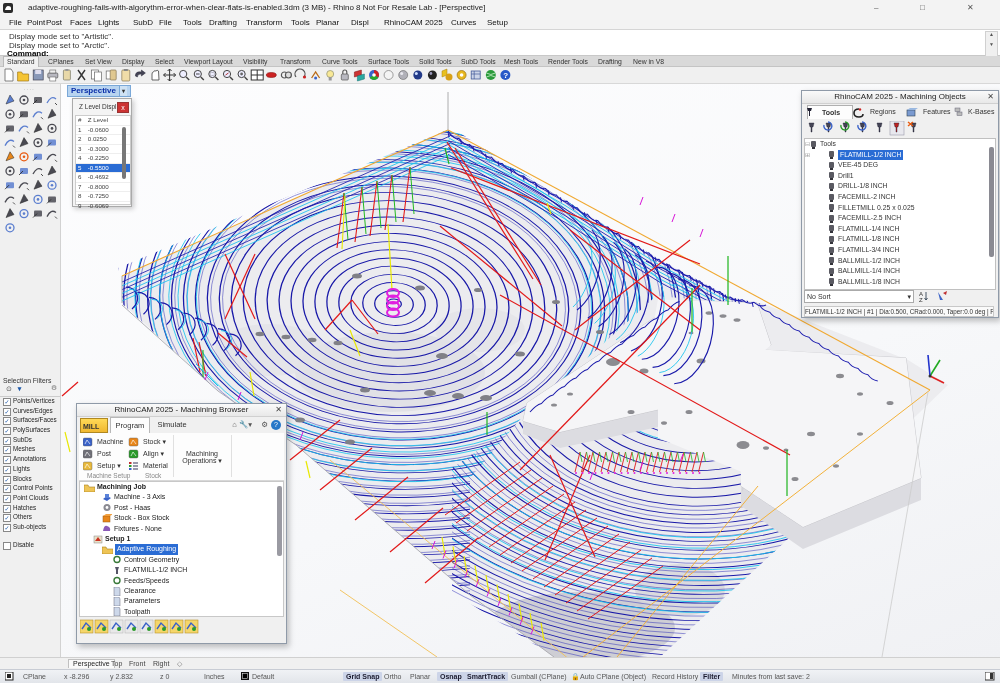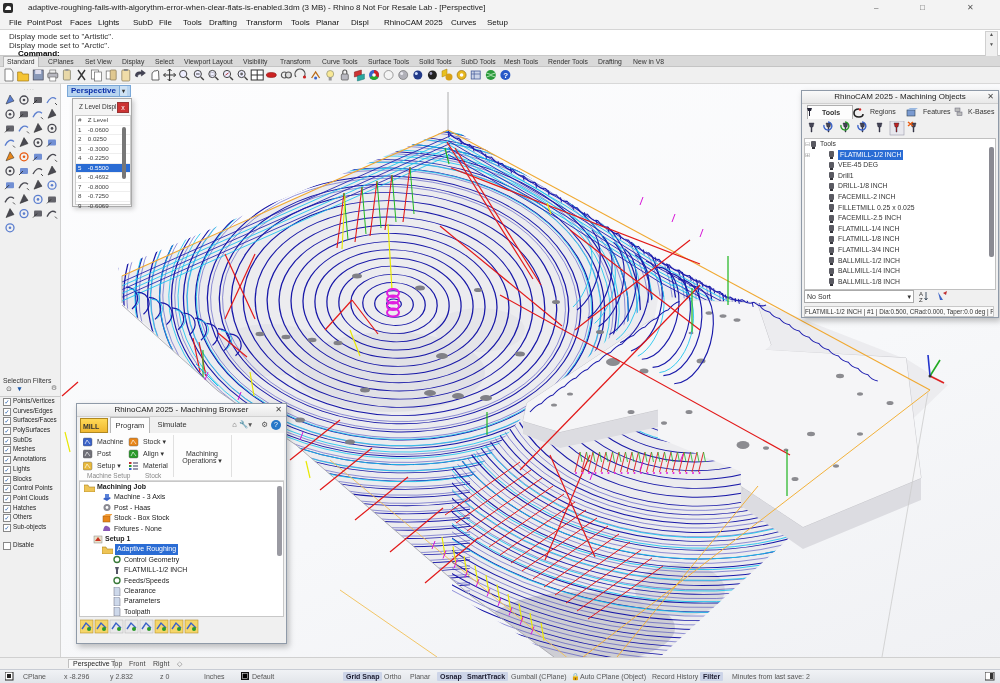--- a/index.html
+++ b/index.html
@@ -6,21 +6,21 @@
 body{width:1000px;height:683px;overflow:hidden;font-family:"Liberation Sans",sans-serif;background:#f0f0f0;position:relative;}
 .abs{position:absolute;}
 
 #titlebar{left:0;top:0;width:1000px;height:16px;background:#f3f3f3;font-size:8px;color:#1a1a1a;}
 #titlebar .ttl{position:absolute;left:15px;top:3px;}
 #menubar{left:0;top:16px;width:1000px;height:13px;background:#f3f3f3;font-size:8px;color:#111;}
 #menubar span{position:absolute;top:2px;}
 #cmdarea{left:0;top:29px;width:1000px;height:27px;background:#fff;border-top:1px solid #d5d5d5;border-bottom:1px solid #c8c8c8;box-sizing:border-box;font-size:8px;color:#333;}
 #cmdarea .h1{position:absolute;left:9px;top:2px;}
 #cmdarea .h2{position:absolute;left:9px;top:11px;}
-#cmdarea .cm{position:absolute;left:18px;top:19px;font-weight:bold;color:#000;}
+#cmdarea .cm{position:absolute;left:7px;top:19px;font-weight:bold;color:#000;}
 #cmdspin{position:absolute;right:2px;top:1px;width:11px;height:24px;background:#f0f0f0;border:1px solid #d0d0d0;font-size:5px;color:#555;text-align:center;line-height:5px;}
 #tabrow{left:0;top:56px;width:1000px;height:11px;background:#d9d9d9;font-size:6.8px;color:#333;border-bottom:1px solid #c4c4c4;box-sizing:border-box;}
 #tabrow span{position:absolute;top:2px;white-space:nowrap;}
 #tabrow .act{background:#f2f2f2;border:1px solid #b8b8b8;border-bottom:none;padding:1px 3px 2px 3px;top:0px;}
 #toolbar{left:0;top:67px;width:1000px;height:17px;background:#f0f0f0;border-bottom:1px solid #d8d8d8;box-sizing:border-box;}
 
 #sidebar{left:0;top:84px;width:61px;height:573px;background:#f0f0f0;border-right:1px solid #d2d2d2;box-sizing:border-box;}
 #selfil{position:absolute;left:0px;top:291px;width:60px;}
 #selfil .hdr{font-size:6.8px;color:#333;padding:2px 0 1px 3px;}
 #selfil .row{font-size:6.3px;color:#222;height:9.7px;position:relative;padding-left:13px;white-space:nowrap;}

